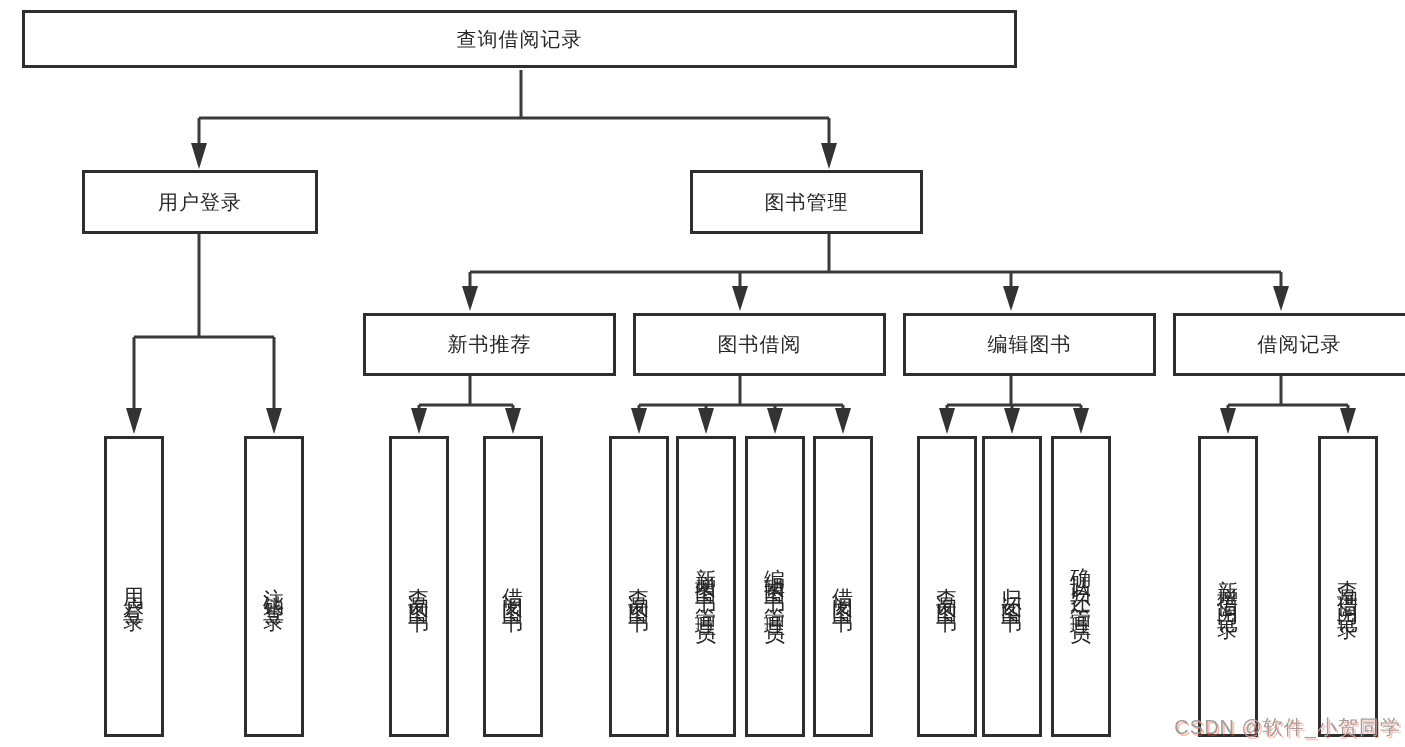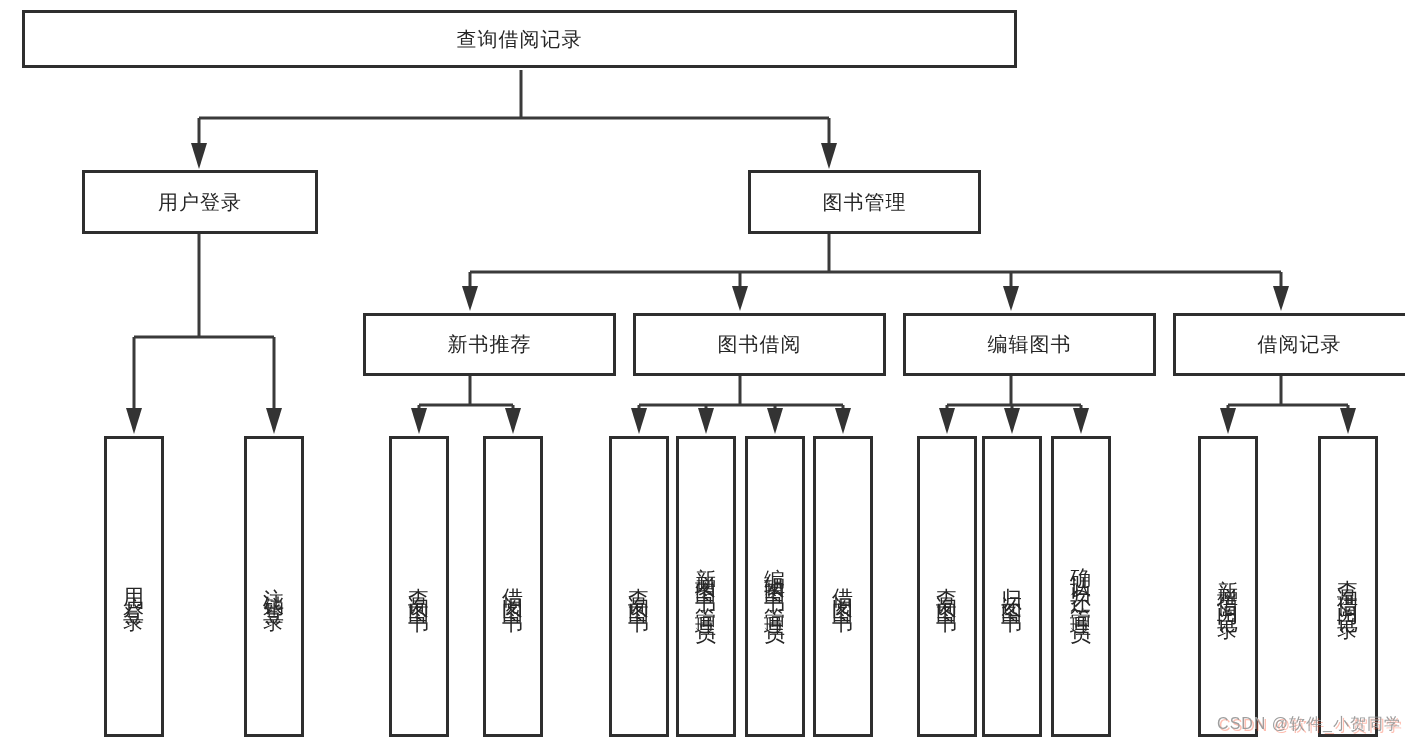--- a/index.html
+++ b/index.html
@@ -13,31 +13,31 @@
     border:3px solid #2e2e2e;display:flex;align-items:center;justify-content:center;
     color:#262626;
   }
   .hlabel{font-size:20px;letter-spacing:1px;white-space:nowrap;}
   .vlabel{
     writing-mode:vertical-rl;font-size:21px;letter-spacing:8px;
     line-height:1;white-space:nowrap;
   }
   .root{left:22px;top:10px;width:995px;height:58px;}
   .lv2-login{left:82px;top:170px;width:236px;height:64px;}
-  .lv2-mgmt{left:748px;top:170px;width:233px;height:64px;}
+  .lv2-mgmt{left:690px;top:170px;width:233px;height:64px;}
   .lv3{top:313px;width:253px;height:63px;}
   .s0{left:363px;} .s1{left:633px;} .s2{left:903px;} .s3{left:1173px;}
   .leaf{top:436px;width:60px;height:301px;}
   .la{left:104px;}  .lb{left:244px;}
   .na{left:389px;}  .nb{left:483px;}
   .ba{left:609px;}  .bb{left:676px;} .bc{left:745px;} .bd{left:813px;}
   .ca{left:917px;}  .cb{left:982px;} .cc{left:1051px;}
   .ra{left:1198px;} .rb{left:1318px;}
   .watermark{
-    position:absolute;right:4px;top:714px;font-size:16px;color:#9e9e9e;
+    position:absolute;right:4px;top:714px;font-size:20px;color:#9e9e9e;
     text-shadow:2px 2px 0 rgba(252,85,49,0.38);white-space:nowrap;z-index:10;
     letter-spacing:1px;
   }
 </style>
 </head>
 <body>
 
 <div id="canvas">
 
   <svg class="wires" viewBox="0 0 1405 747" xmlns="http://www.w3.org/2000/svg" aria-hidden="true">

